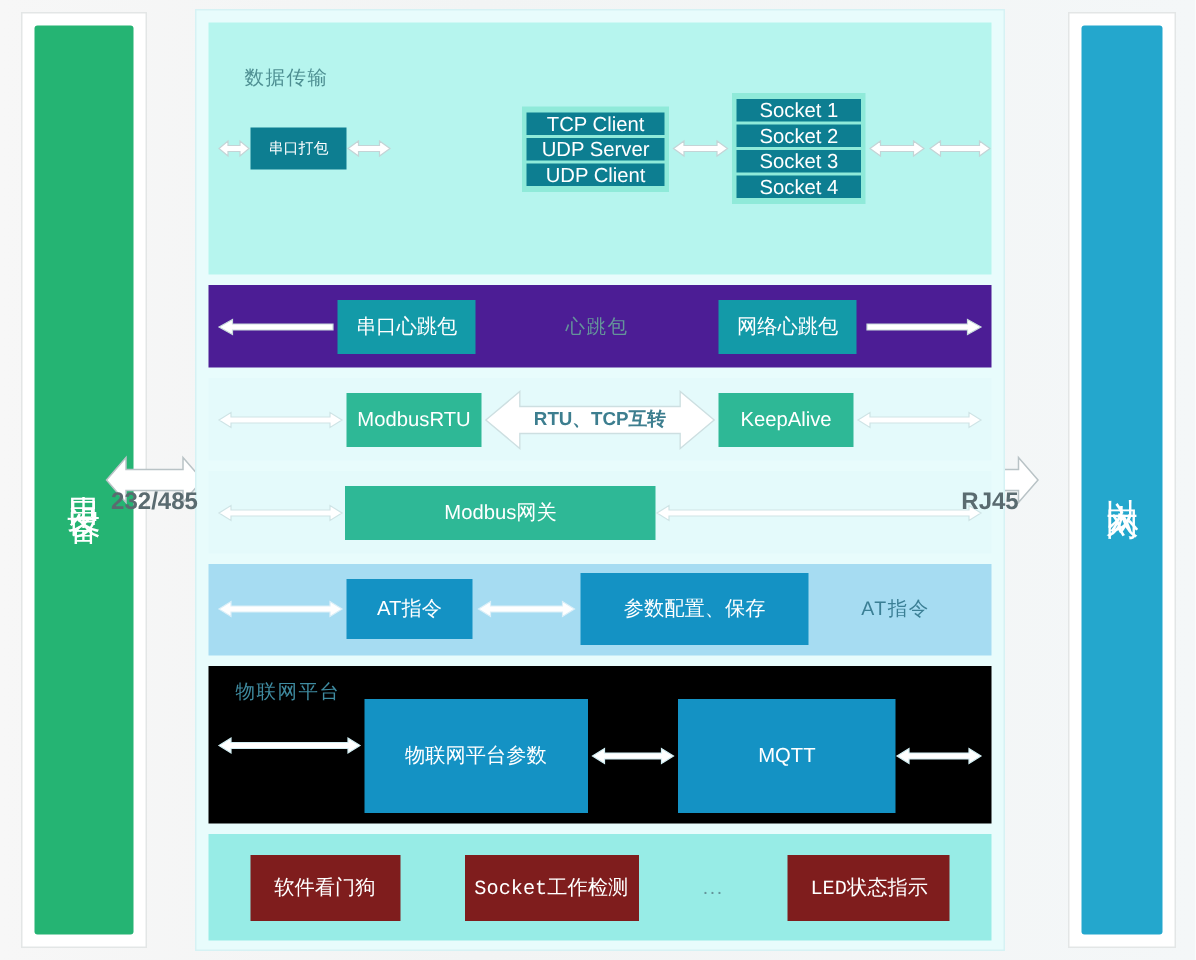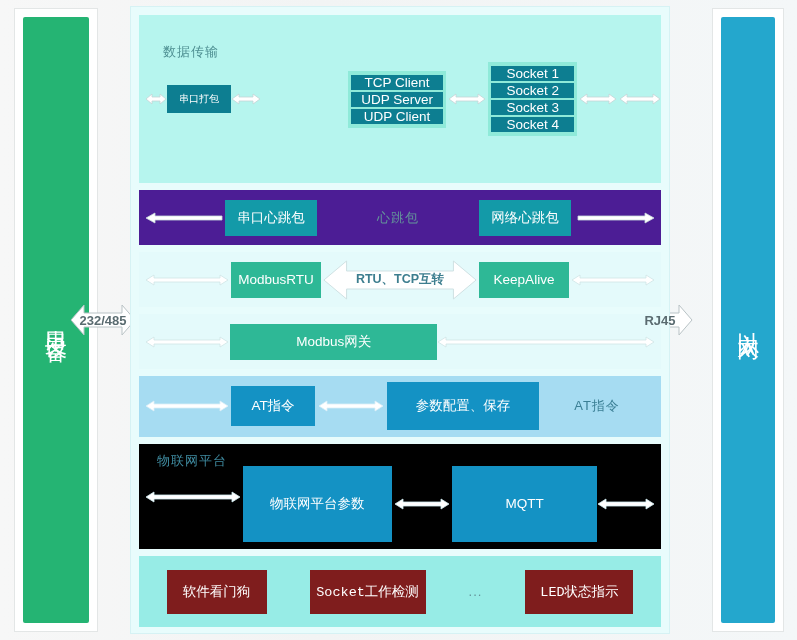--- a/index.html
+++ b/index.html
@@ -40,22 +40,22 @@
     letter-spacing: 4px;
     font-weight: 500;
     user-select: none;
   }
 
   
   .side-arrow {
     position: absolute;
     top: 296px;
     width: 66px; height: 48px;
-    display: flex; align-items: center; justify-content: center;
-    font-size: 13px; font-weight: bold; color: #5a6b70;
+    display: flex; align-items: flex-end; justify-content: center;
+    font-size: 16px; font-weight: bold; color: #5a6b70;
   }
   #side-arrow-left  { left: 70px; }
   #side-arrow-right { left: 627px; }
   .side-arrow svg { position: absolute; inset: 0; width: 100%; height: 100%; }
   .side-arrow span { position: relative; z-index: 2; }
 
   
   #main-panel {
     position: absolute;
     left: 130px; top: 6px;

